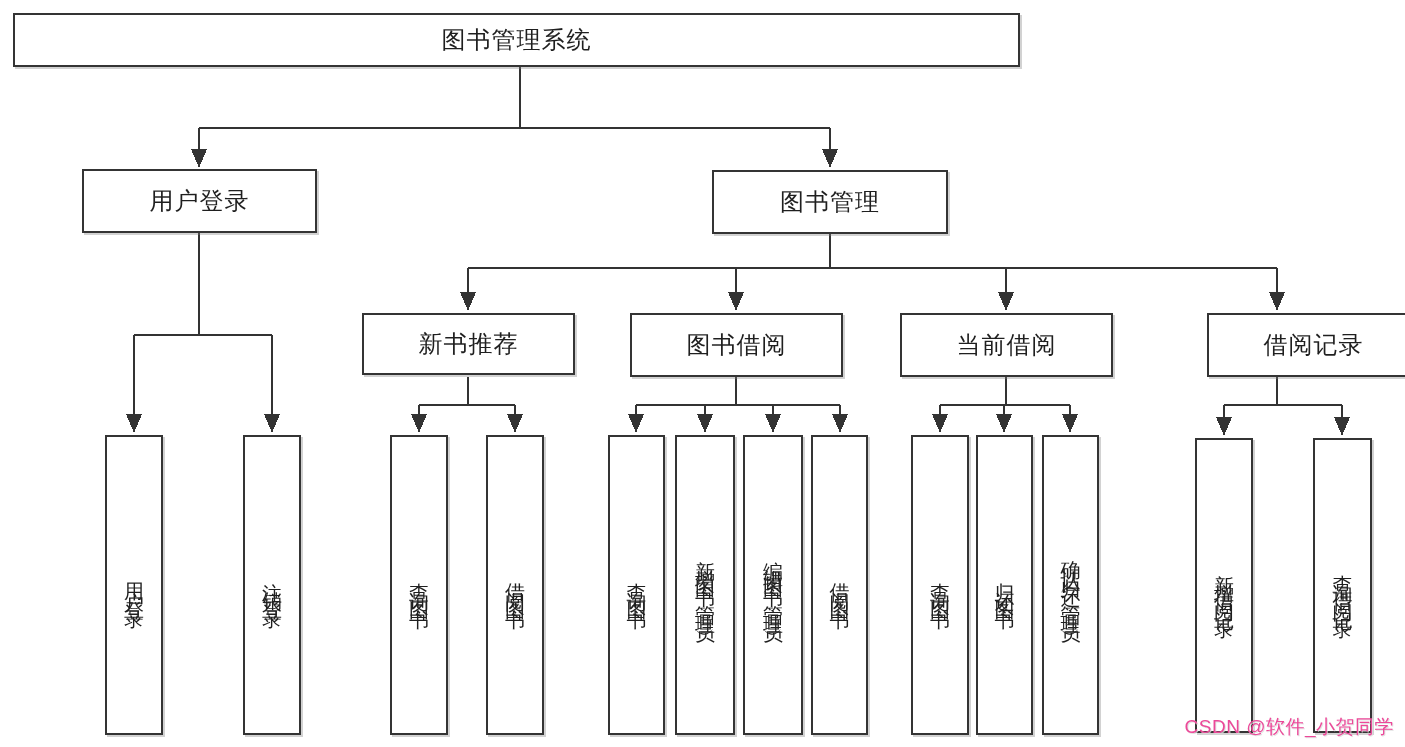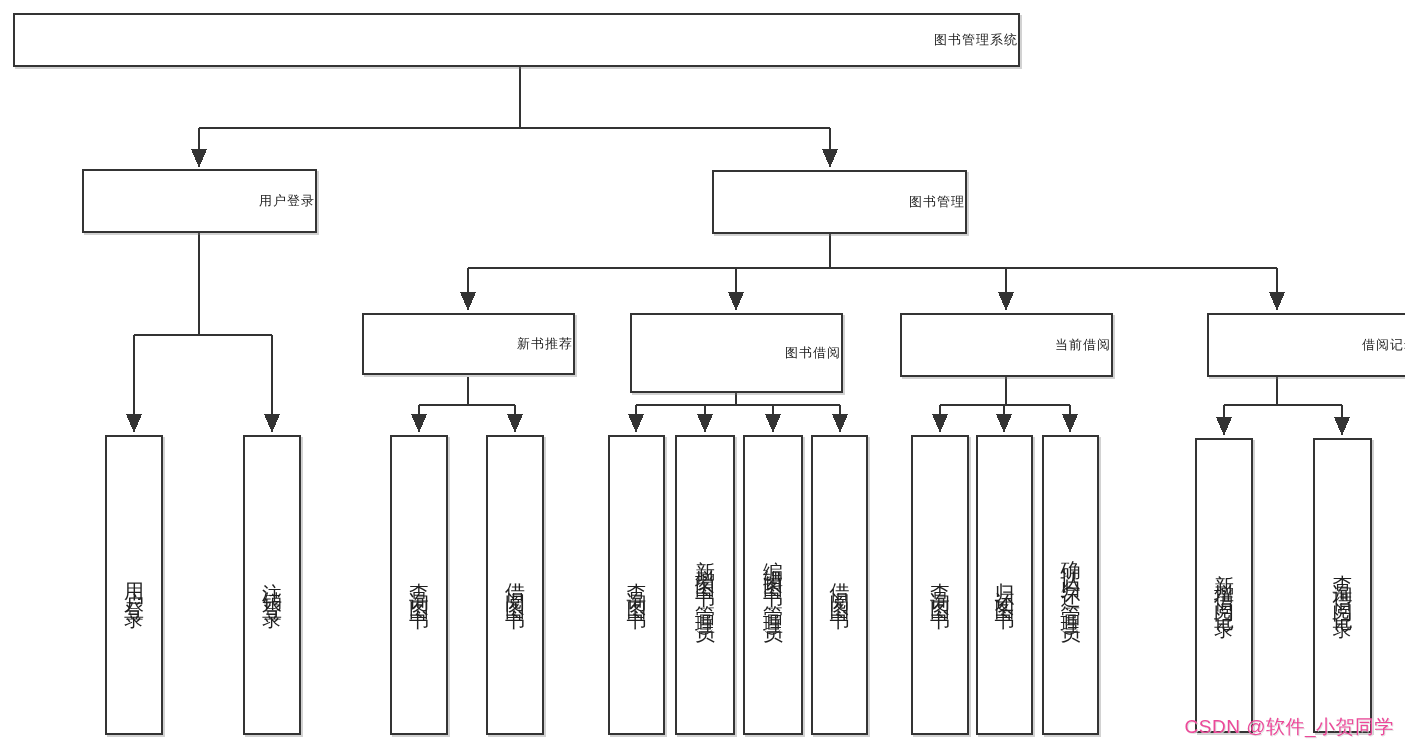--- a/index.html
+++ b/index.html
@@ -27,23 +27,22 @@
     box-sizing: border-box;
     background: #ffffff;
     border: 2px solid #343434;
     box-shadow: 2px 2px 0 rgba(125,125,125,0.35);
     display: flex;
     align-items: center;
     justify-content: center;
     color: #1f1f1f;
   }
   .hbox {
-    font-size: 13px;
+    font-size: 24px;
     letter-spacing: 1px;
-    justify-content: flex-end;
   }
   .vbox .vtext {
     writing-mode: vertical-rl;
     text-orientation: mixed;
     font-size: 20px;
     letter-spacing: 9px;
     line-height: 1.15;
     white-space: nowrap;
   }
   #watermark {
@@ -121,28 +120,28 @@
     </g>
   </svg>
 
   <div class="node hbox" style="left:13px; top:13px; width:1007px; height:54px;">
     <span>图书管理系统</span>
   </div>
 
   <div class="node hbox" style="left:82px; top:169px; width:235px; height:64px;">
     <span>用户登录</span>
   </div>
-  <div class="node hbox" style="left:712px; top:170px; width:255px; height:64px;">
+  <div class="node hbox" style="left:712px; top:170px; width:236px; height:64px;">
     <span>图书管理</span>
   </div>
 
   <div class="node hbox" style="left:362px; top:313px; width:213px; height:62px;">
     <span>新书推荐</span>
   </div>
-  <div class="node hbox" style="left:630px; top:313px; width:213px; height:80px;">
+  <div class="node hbox" style="left:630px; top:313px; width:213px; height:64px;">
     <span>图书借阅</span>
   </div>
   <div class="node hbox" style="left:900px; top:313px; width:213px; height:64px;">
     <span>当前借阅</span>
   </div>
   <div class="node hbox" style="left:1170px; top:313px; width:213px; height:64px;margin-left:37px;">
     <span>借阅记录</span>
   </div>
 
   <div class="node vbox" style="left:105px; top:435px; width:58px; height:300px;">

